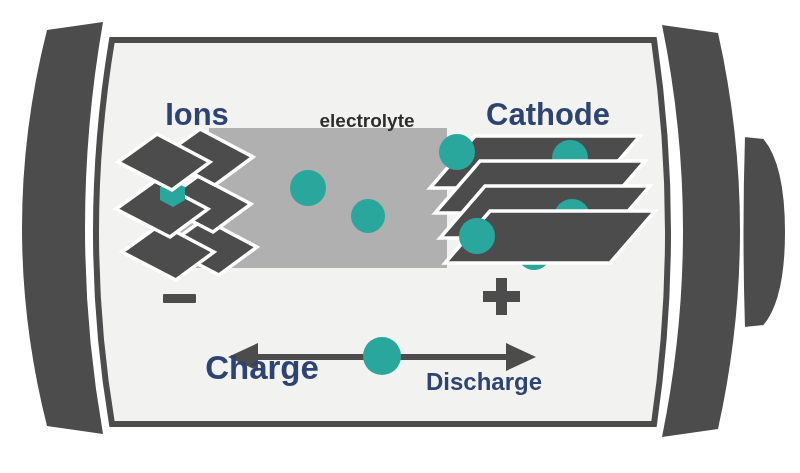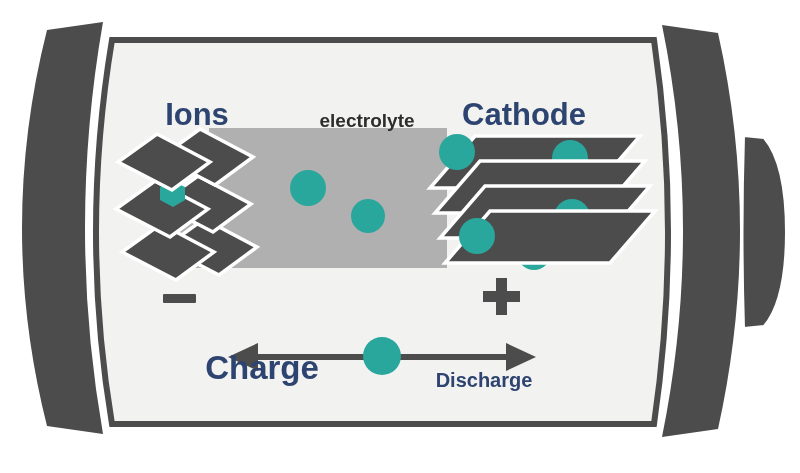--- a/index.html
+++ b/index.html
@@ -14,24 +14,24 @@
   .casing{fill:var(--interior,#f2f2f1);stroke:var(--shell_dark,#4c4c4c);stroke-width:6;}
   .sheet{fill:var(--shell_dark,#4c4c4c);stroke:#ffffff;stroke-width:3.5;stroke-linejoin:miter;}
   .cap{fill:var(--shell_dark,#4c4c4c);}
   .terminal{fill:var(--shell_dark,#4c4c4c);stroke:#ffffff;stroke-width:2;}
   .lbl{
     position:absolute;font-weight:bold;color:var(--label_navy,#2e4470);
     transform:translateX(-50%);white-space:nowrap;line-height:1;
   }
   .lbl-anode{left:197px;top:99px;font-size:31px;}
   .lbl-electrolyte{left:367px;top:111px;font-size:19px;color:var(--electrolyte_text,#2d2d2d);}
-  .lbl-cathode{left:524px;top:99px;font-size:31px;}
+  .lbl-cathode{left:548px;top:99px;font-size:31px;}
   .lbl-ions{left:377px;top:304px;font-size:29px;}
   .lbl-charge{left:262px;top:351px;font-size:33px;}
-  .lbl-discharge{left:484px;top:370px;font-size:20px;}
+  .lbl-discharge{left:484px;top:370px;font-size:24px;}
   .minus-sign{
     position:absolute;left:163px;top:294px;width:33px;height:9px;
     background:var(--shell_dark,#4c4c4c);border-radius:1px;
   }
   .plus-sign{position:absolute;left:483px;top:278px;width:37px;height:37px;}
   .plus-sign::before{
     content:"";position:absolute;left:0;top:13px;width:37px;height:11px;
     background:var(--shell_dark,#4c4c4c);
   }
   .plus-sign::after{

